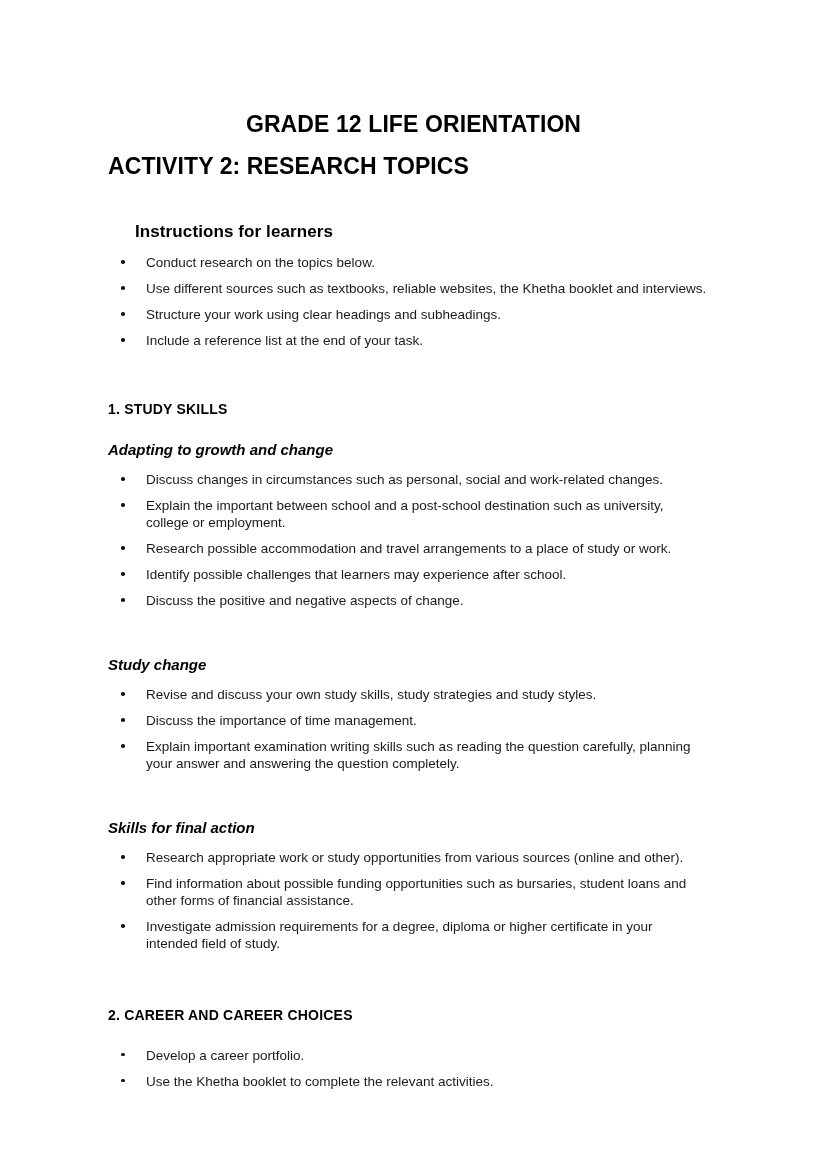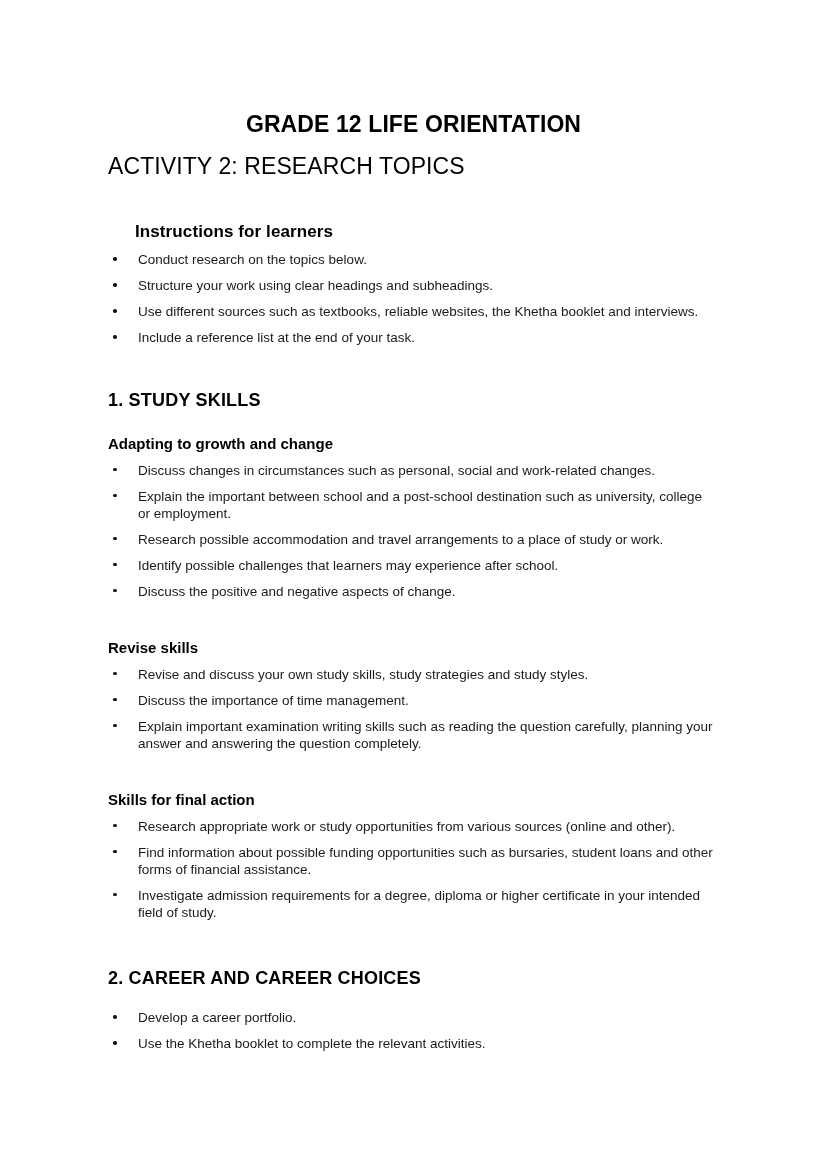--- a/index.html
+++ b/index.html
@@ -37,58 +37,59 @@
     font-size: 23px;
     font-weight: bold;
     text-align: center;
     letter-spacing: 0.1px;
     margin: 0;
     padding-top: 111px;
     line-height: 1.15;
   }
   .doc-subtitle {
     font-size: 23px;
-    font-weight: normal;
+    font-weight: bold;
     text-align: left;
     letter-spacing: 0.1px;
     margin: 0;
     padding-top: 16px;
     line-height: 1.15;
   }
 
   
   .section-heading {
     font-size: 17px;
     font-weight: bold;
     margin: 0;
     line-height: 1.2;
     letter-spacing: 0.1px;
   }
   .instructions-heading {
     padding-top: 42px;
     margin-left: 27px;
   }
   .numbered-heading {
-    font-size: 18px;
+    font-size: 14px;
     font-weight: bold;
     margin: 0;
     line-height: 1.2;
     letter-spacing: 0.2px;
   }
   .sub-heading {
     font-size: 15px;
     font-weight: bold;
+    font-style: italic;
     margin: 0;
     line-height: 1.2;
   }
 
   
   .bullets {
     list-style: none;
-    margin: 4px;
+    margin: 12px;
     padding: 0;
   }
   .bullets li {
     position: relative;
     padding-left: 26px;
     font-size: 13.5px;
     line-height: 17px;
     margin-top: 9px;
     color: #1a1a1a;
   }
@@ -123,25 +124,25 @@
 
     <h3 class="section-heading instructions-heading">Instructions for learners</h3>
 
     <ul class="bullets" id="instructions-list">
         <li>
           <span class="bullet-dot"></span>
           <span class="bullet-text">Conduct research on the topics below.</span>
         </li>
         <li>
           <span class="bullet-dot"></span>
+          <span class="bullet-text">Use different sources such as textbooks, reliable websites, the Khetha booklet and interviews.</span>
+        </li>
+        <li>
+          <span class="bullet-dot"></span>
           <span class="bullet-text">Structure your work using clear headings and subheadings.</span>
-        </li>
-        <li>
-          <span class="bullet-dot"></span>
-          <span class="bullet-text">Use different sources such as textbooks, reliable websites, the Khetha booklet and interviews.</span>
         </li>
         <li>
           <span class="bullet-dot"></span>
           <span class="bullet-text">Include a reference list at the end of your task.</span>
         </li>
       </ul>
 
     <div id="sections-container">
         <div class="gap-section-1"></div>
         <h3 class="numbered-heading">1. STUDY SKILLS</h3>
@@ -163,21 +164,21 @@
           <li>
             <span class="bullet-dot"></span>
             <span class="bullet-text">Identify possible challenges that learners may experience after school.</span>
           </li>
           <li>
             <span class="bullet-dot"></span>
             <span class="bullet-text">Discuss the positive and negative aspects of change.</span>
           </li>
         </ul>
         <div class="gap-group"></div>
-        <h4 class="sub-heading">Revise skills</h4>
+        <h4 class="sub-heading">Study change</h4>
         <ul class="bullets">
           <li>
             <span class="bullet-dot"></span>
             <span class="bullet-text">Revise and discuss your own study skills, study strategies and study styles.</span>
           </li>
           <li>
             <span class="bullet-dot"></span>
             <span class="bullet-text">Discuss the importance of time management.</span>
           </li>
           <li>

